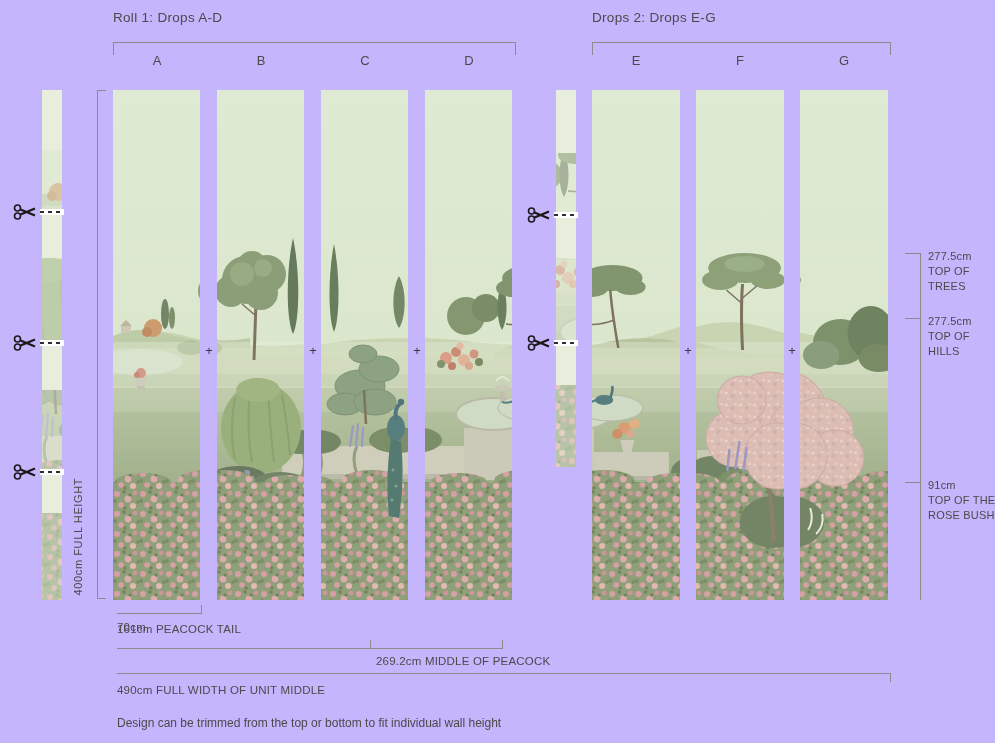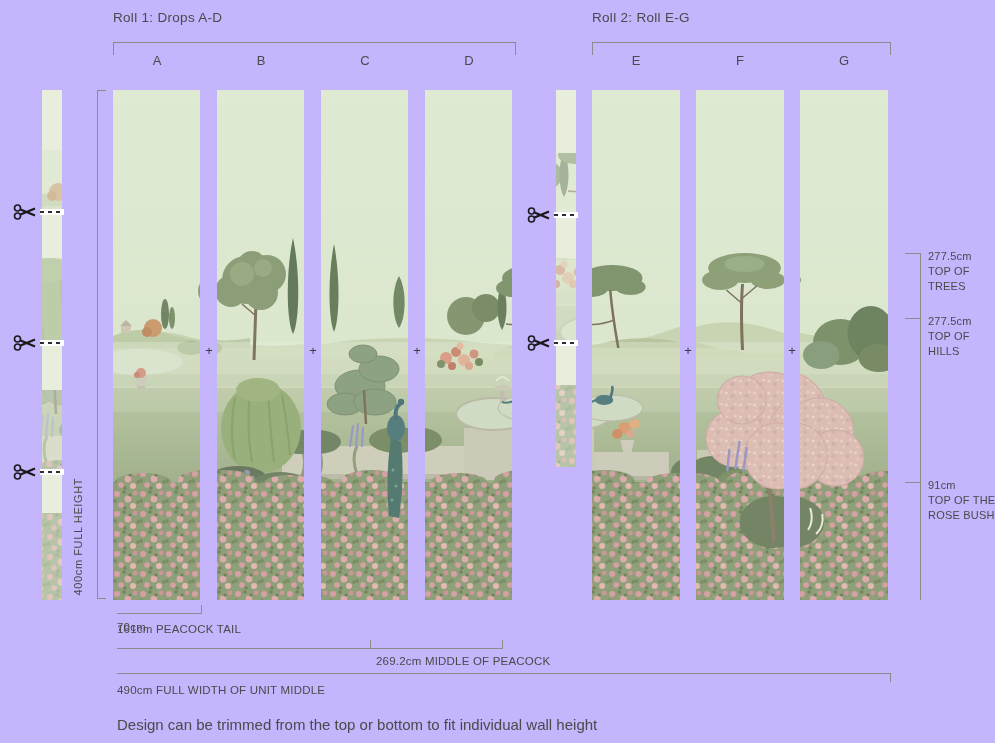--- a/index.html
+++ b/index.html
@@ -19,21 +19,21 @@
   .cutline{position:absolute;left:-2px;width:24px;height:6px;background:#ffffff;}
   .cutline i{position:absolute;left:0;top:2px;width:24px;height:2px;display:block;
      background:repeating-linear-gradient(90deg,#2e2e2e 0 4px,transparent 4px 8px);}
   .ruler-v{border-left:1px solid #8b8b8b;}
   .tick-h{border-top:1px solid #8b8b8b;height:0;width:15px;}
   .ann{font-size:11px;line-height:1.3;color:#4a4a4a;width:74px;letter-spacing:.2px;}
   .ann .val{margin-bottom:1px;}
   .mline-up{border-bottom:1px solid #8b8b8b;border-right:1px solid #8b8b8b;height:8px;}
   .mline-down{border-top:1px solid #8b8b8b;border-right:1px solid #8b8b8b;height:8px;}
   .mlabel{font-size:11.5px;color:#4a4a4a;letter-spacing:.2px;white-space:nowrap;}
-  .footnote{font-size:15px;color:#4a4a4a;}
+  .footnote{font-size:12px;color:#4a4a4a;}
 </style>
 </head>
 <body>
 
 <svg width="0" height="0" style="position:absolute" aria-hidden="true">
 <defs>
   <linearGradient id="sky" x1="0" y1="0" x2="0" y2="1">
     <stop offset="0" stop-color="#dde9d1"></stop>
         <stop offset="1" stop-color="#d5e2c5"></stop>
   </linearGradient>
@@ -238,21 +238,21 @@
     <circle cx="4.5" cy="14" r="3" stroke="#1a1a1a" stroke-width="1.6" fill="none"></circle>
     <path d="M7.5,7.5 L22,13.5" stroke="#1a1a1a" stroke-width="2.2" fill="none"></path>
     <path d="M7.5,12.5 L22,6.5" stroke="#1a1a1a" stroke-width="2.2" fill="none"></path>
   </g>
 </defs>
 </svg>
 
 <div id="stage">
 
   <div class="abs title" style="left:113px;top:10px">Roll 1: Drops A-D</div>
-  <div class="abs title" style="left:592px;top:10px">Roll 2: Roll E-G</div>
+  <div class="abs title" style="left:592px;top:10px">Drops 2: Drops E-G</div>
 
   <div class="abs bracket-top" style="left:113px;top:42px;width:401px"></div>
   <div class="abs bracket-top" style="left:592px;top:42px;width:297px"></div>
 
   <div class="abs drop-letter" style="left:145px;top:53px">A</div>
   <div class="abs drop-letter" style="left:249px;top:53px">B</div>
   <div class="abs drop-letter" style="left:353px;top:53px">C</div>
   <div class="abs drop-letter" style="left:457px;top:53px">D</div>
   <div class="abs drop-letter" style="left:624px;top:53px">E</div>
   <div class="abs drop-letter" style="left:728px;top:53px">F</div>

